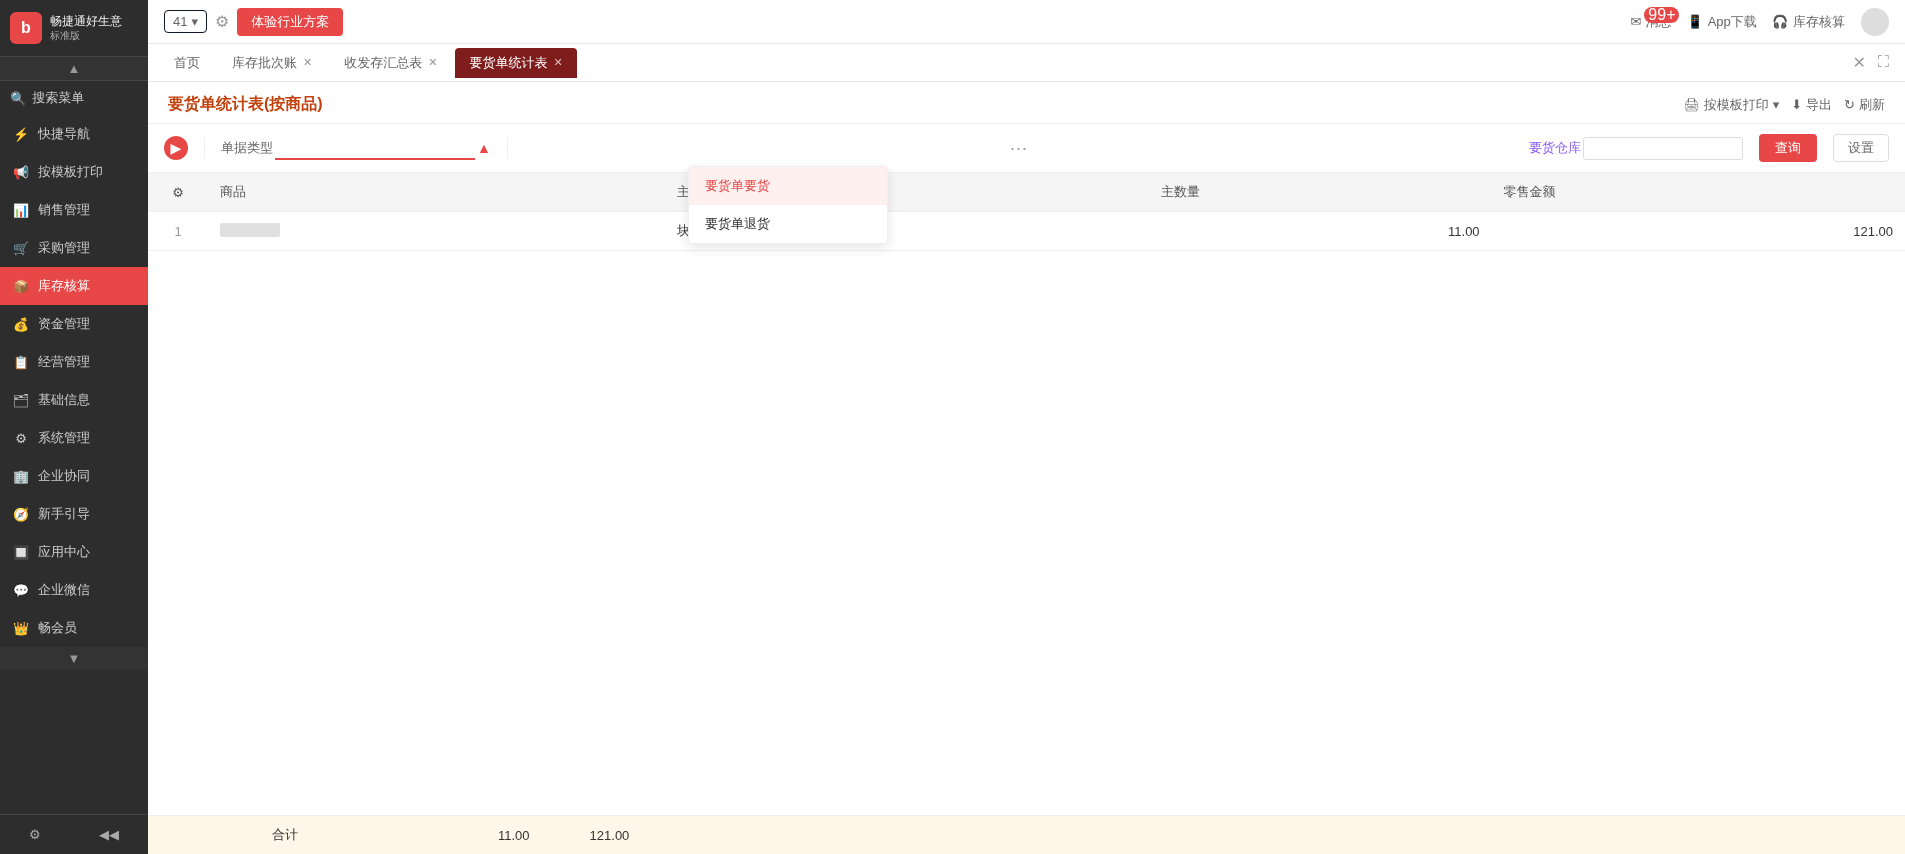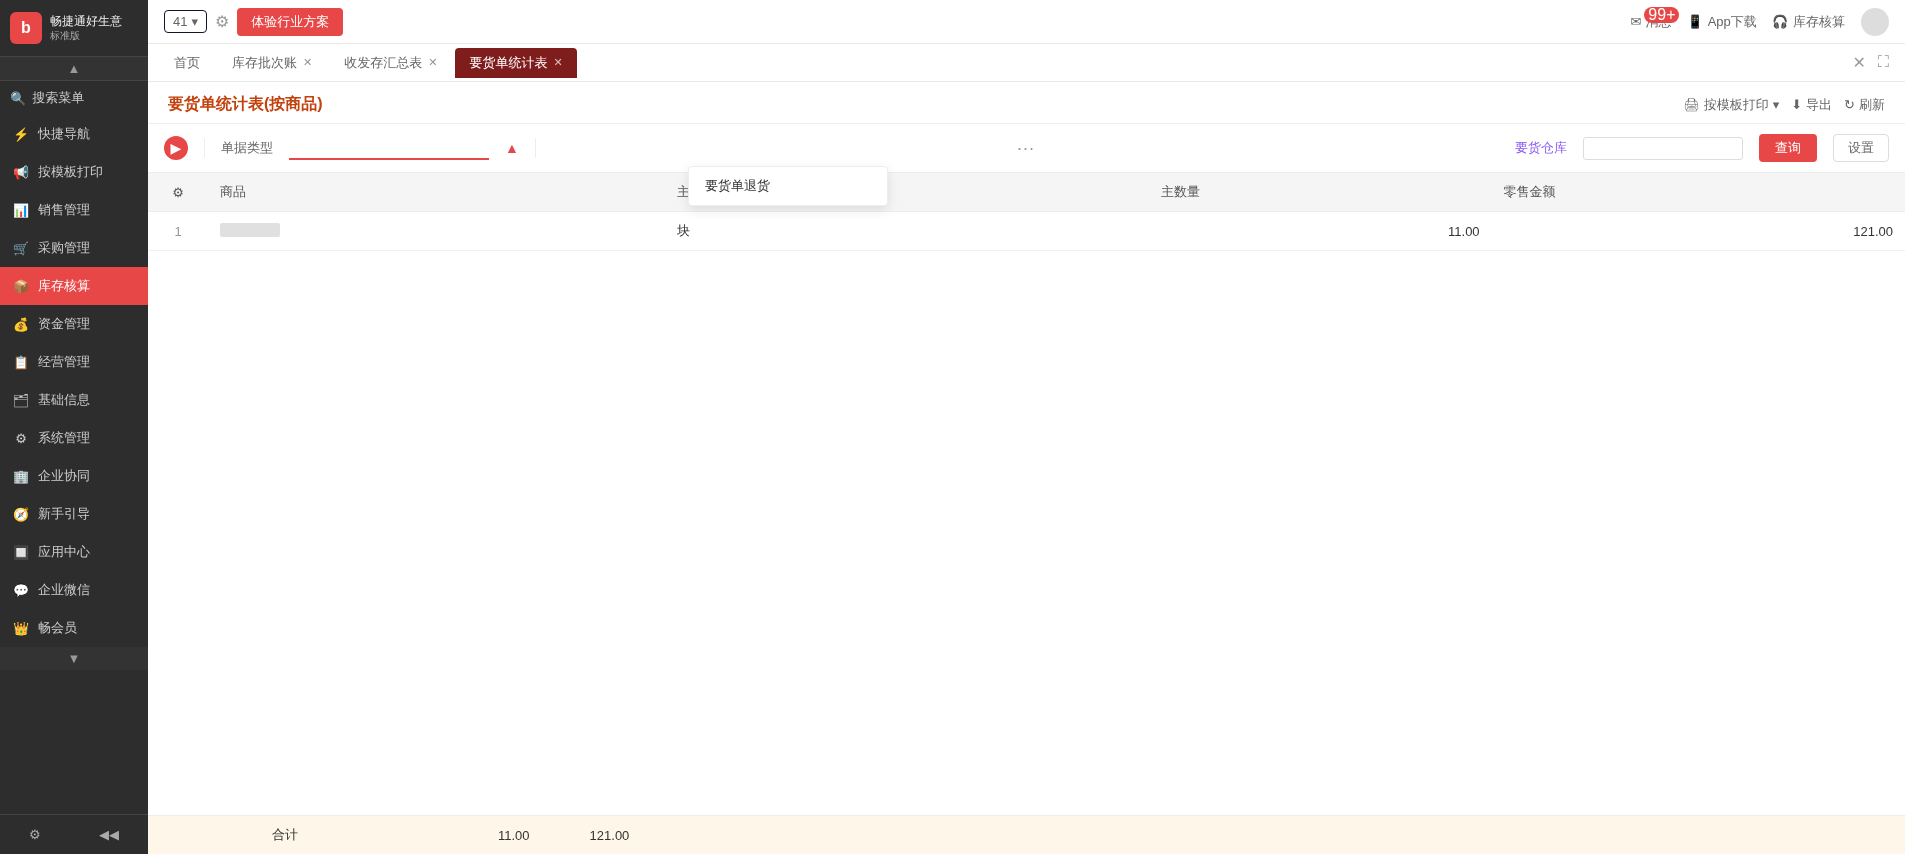--- a/index.html
+++ b/index.html
@@ -242,21 +242,21 @@
       color: #666;
       background: #fff;
     }
     .filter-date-btn.more {
       background: #e84747;
       color: white;
       border-color: #e84747;
     }
     .filter-date-range { font-size: 12px; color: #999; margin-left: 4px; }
     .filter-separator { height: 20px; width: 1px; background: #eee; }
-    .filter-select-group { display: flex; align-items: center; gap: 16px; }
+    .filter-select-group { display: flex; align-items: center; gap: 2px; }
     .filter-select-label { color: #666; font-size: 13px; white-space: nowrap; }
     .filter-select-input {
       border: none;
       border-bottom: 2px solid #e84747;
       outline: none;
       padding: 3px 6px;
       font-size: 13px;
       width: 200px;
       background: transparent;
     }
@@ -532,20 +532,21 @@
 
       <div class="filter-select-group" style="margin-left:auto;">
         <span class="filter-warehouse-label">要货仓库</span>
         <input class="filter-warehouse-input" type="text" style="">
       </div>
 
       <button class="query-btn">查询</button>
       <button class="settings-btn">设置</button>
 
       <div class="dropdown-overlay">
+        <div class="dropdown-item selected">要货单要货</div>
         <div class="dropdown-item">要货单退货</div>
       </div>
     </div>
 
     <div class="table-area">
       <table>
         <thead>
           <tr>
             <th>
               <span>⚙</span>

